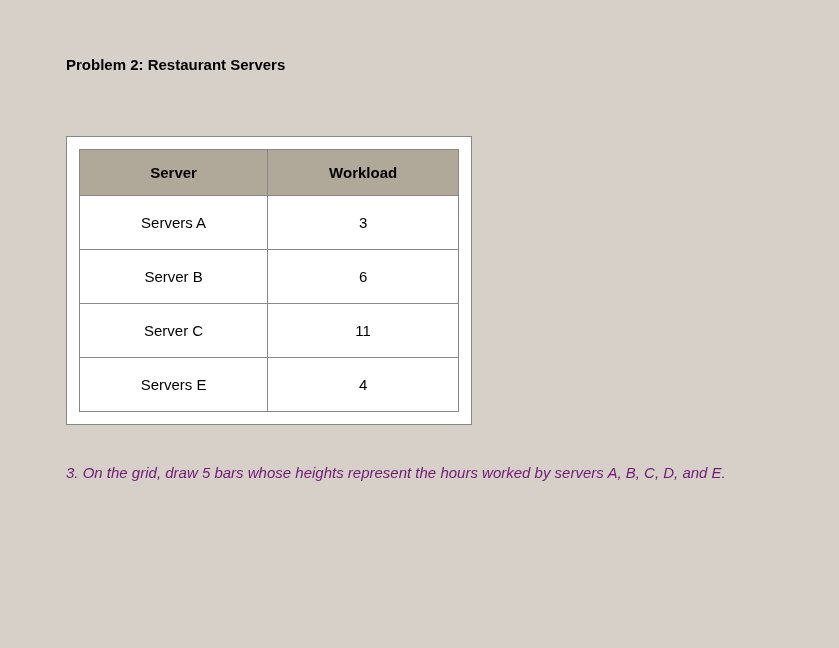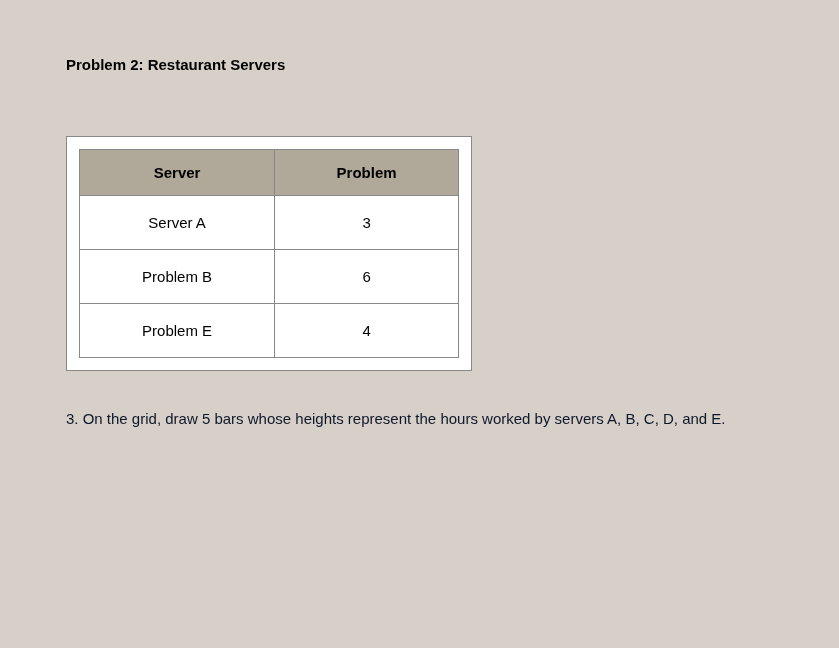--- a/index.html
+++ b/index.html
@@ -57,55 +57,60 @@
       background-color: #fff;
       font-size: 15px;
       text-align: center;
       padding: 18px 50px;
       border: 1.5px solid #888;
       color: #000;
     }
 
     .footer-text {
       font-size: 15px;
-      color: #0f172a;
+      font-style: italic;
+      color: #701a75;
       margin-top: 20px;
       line-height: 1.6;
     }
   </style>
 </head>
 <body>
 
 
 
 <p class="problem-title">Problem 2: Restaurant Servers</p>
 
 <p class="problem-description">
   <br>
 </p>
 
 <div class="table-container">
   <table>
     <thead>
       <tr>
         <th>Server</th>
-        <th>Problem</th>
+        <th>Workload</th>
       </tr>
     </thead>
     <tbody id="table-body">
     <tr>
-          <td>Server A</td>
+          <td>Servers A</td>
           <td>3</td>
         </tr>
         <tr>
-          <td>Problem B</td>
+          <td>Server B</td>
           <td>6</td>
         </tr>
         <tr>
-          <td>Problem E</td>
+          <td>Server C</td>
+          <td>11</td>
+        </tr>
+        <tr>
+          <td>Servers E</td>
           <td>4</td>
         </tr>
       </tbody>
   </table>
 </div>
 
 <p class="footer-text">3. On the grid, draw 5 bars whose heights represent the hours worked by servers A, B, C, D, and E.</p>
 
 
 

